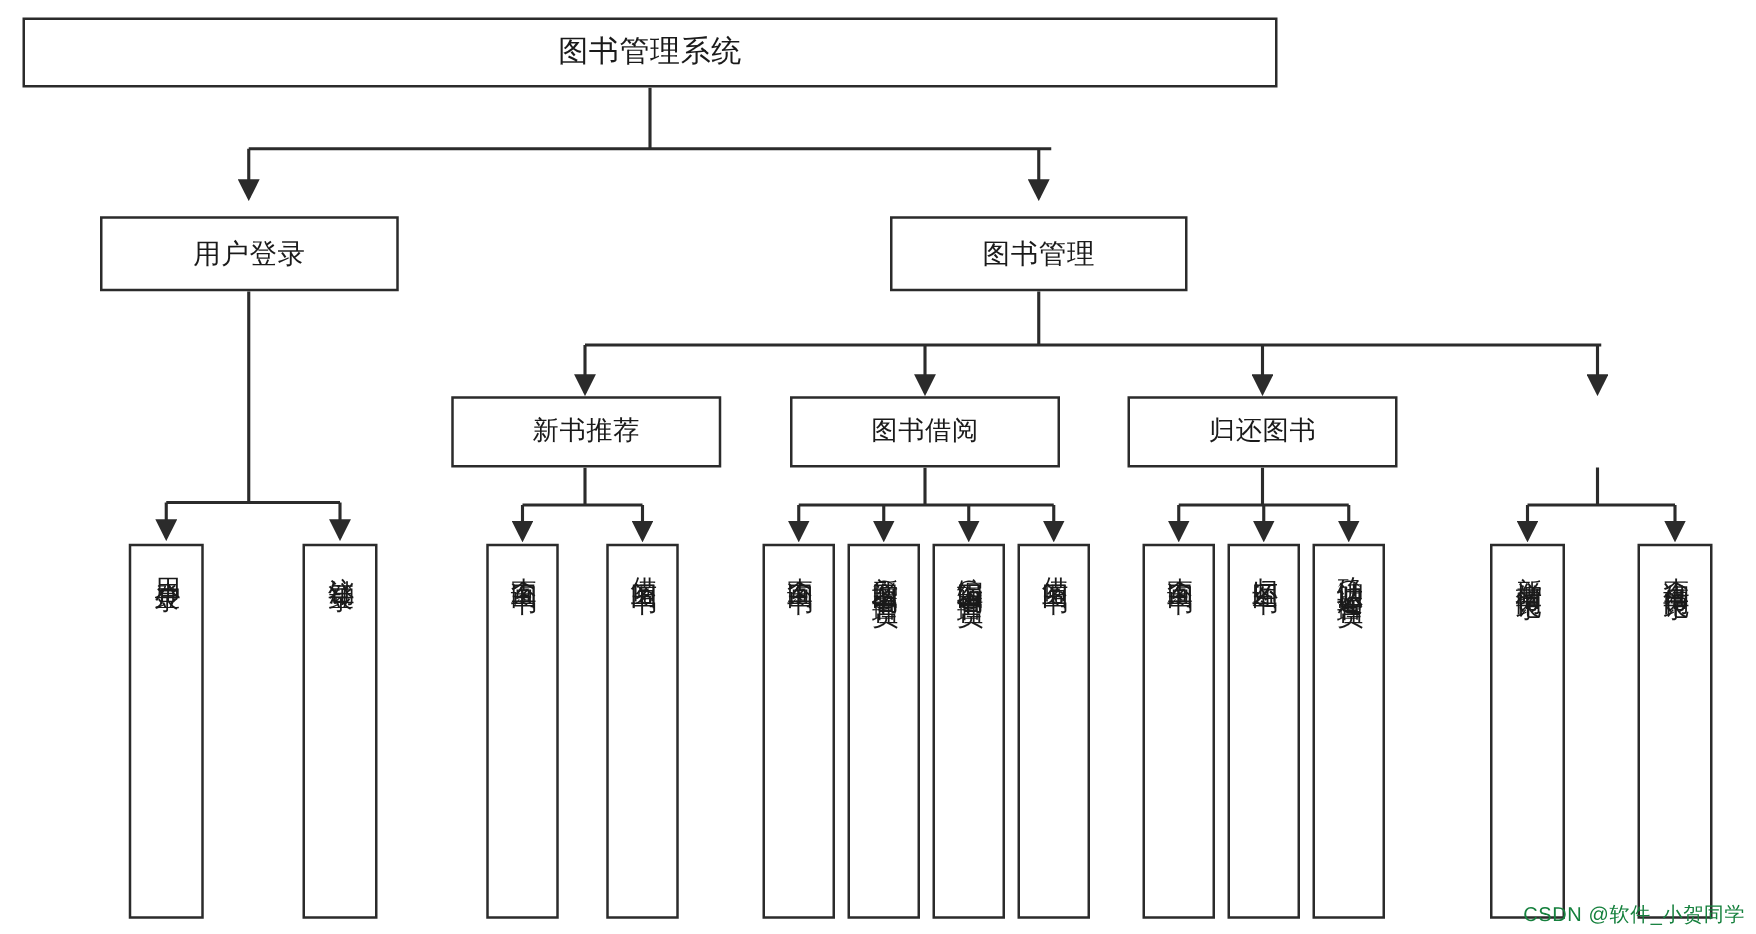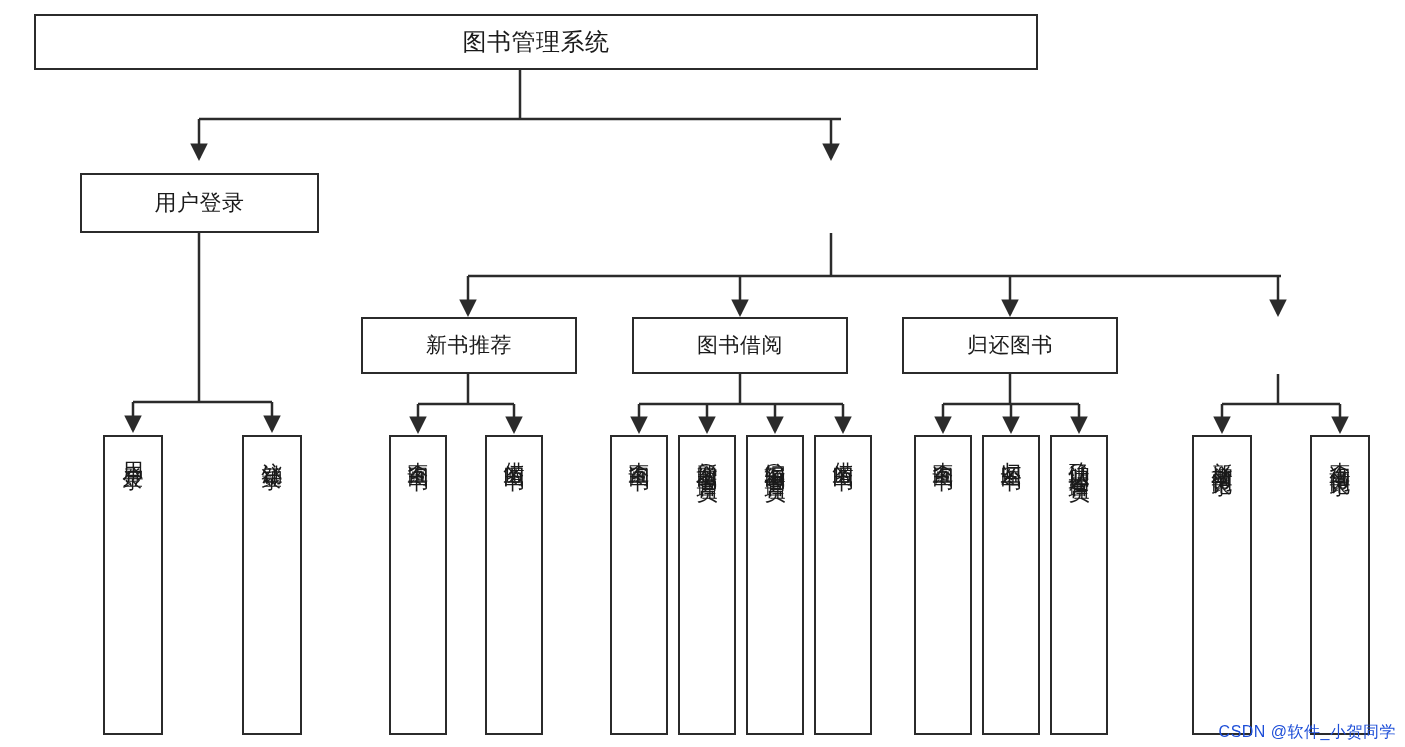--- a/index.html
+++ b/index.html
@@ -8,25 +8,25 @@
   #canvas{position:absolute;left:0;top:0;width:1405px;height:747px;}
   svg.wires{position:absolute;left:0;top:0;width:1405px;height:747px;pointer-events:none;}
   .node{position:absolute;box-sizing:border-box;background:#ffffff;
         border:2.5px solid #2b2b2b;display:flex;align-items:center;
         justify-content:center;color:#1a1a1a;z-index:2;}
   .node span{display:block;line-height:1.28;text-align:center;letter-spacing:0.5px;}
   .node.horiz span{writing-mode:horizontal-tb;}
   .node.vert{align-items:flex-start;padding-top:8px;}
   .node.vert span{writing-mode:vertical-rl;text-orientation:upright;
                   letter-spacing:3px;line-height:1.05;}
-  #root{font-size:24px;margin-left:16px;}
+  #root{font-size:24px;}
   .lvl1{font-size:22px;}
   .lvl2{font-size:21px;}
   .leaf{font-size:21px;}
-  #watermark{position:absolute;right:9px;bottom:4px;font-size:16px;color:#1d4ed8;
+  #watermark{position:absolute;right:9px;bottom:4px;font-size:16px;color:#15803d;
              z-index:5;white-space:nowrap;letter-spacing:0.5px;}
 </style>
 </head>
 <body>
 
 <div id="canvas">
 
   <svg class="wires" viewBox="0 0 1405 747" xmlns="http://www.w3.org/2000/svg">
     <defs>
       <marker id="arrow" viewBox="0 0 12 12" refX="10" refY="6" markerWidth="7" markerHeight="7" orient="auto-start-reverse">
@@ -77,20 +77,23 @@
     </g>
   </svg>
 
   <div class="node horiz" id="root" style="left:18px;top:14px;width:1004px;height:56px;">
     <span>图书管理系统</span>
   </div>
 
   <div class="node horiz lvl1" style="left:80px;top:173px;width:239px;height:60px;">
     <span>用户登录</span>
   </div>
+  <div class="node horiz lvl1" style="left:712px;top:173px;width:238px;height:60px;">
+    <span>图书管理</span>
+  </div>
 
   <div class="node horiz lvl2" style="left:632px;top:317px;width:216px;height:57px;">
     <span>图书借阅</span>
   </div>
   <div class="node horiz lvl2" style="left:361px;top:317px;width:216px;height:57px;">
     <span>新书推荐</span>
   </div>
   <div class="node horiz lvl2" style="left:902px;top:317px;width:216px;height:57px;">
     <span>归还图书</span>
   </div>

